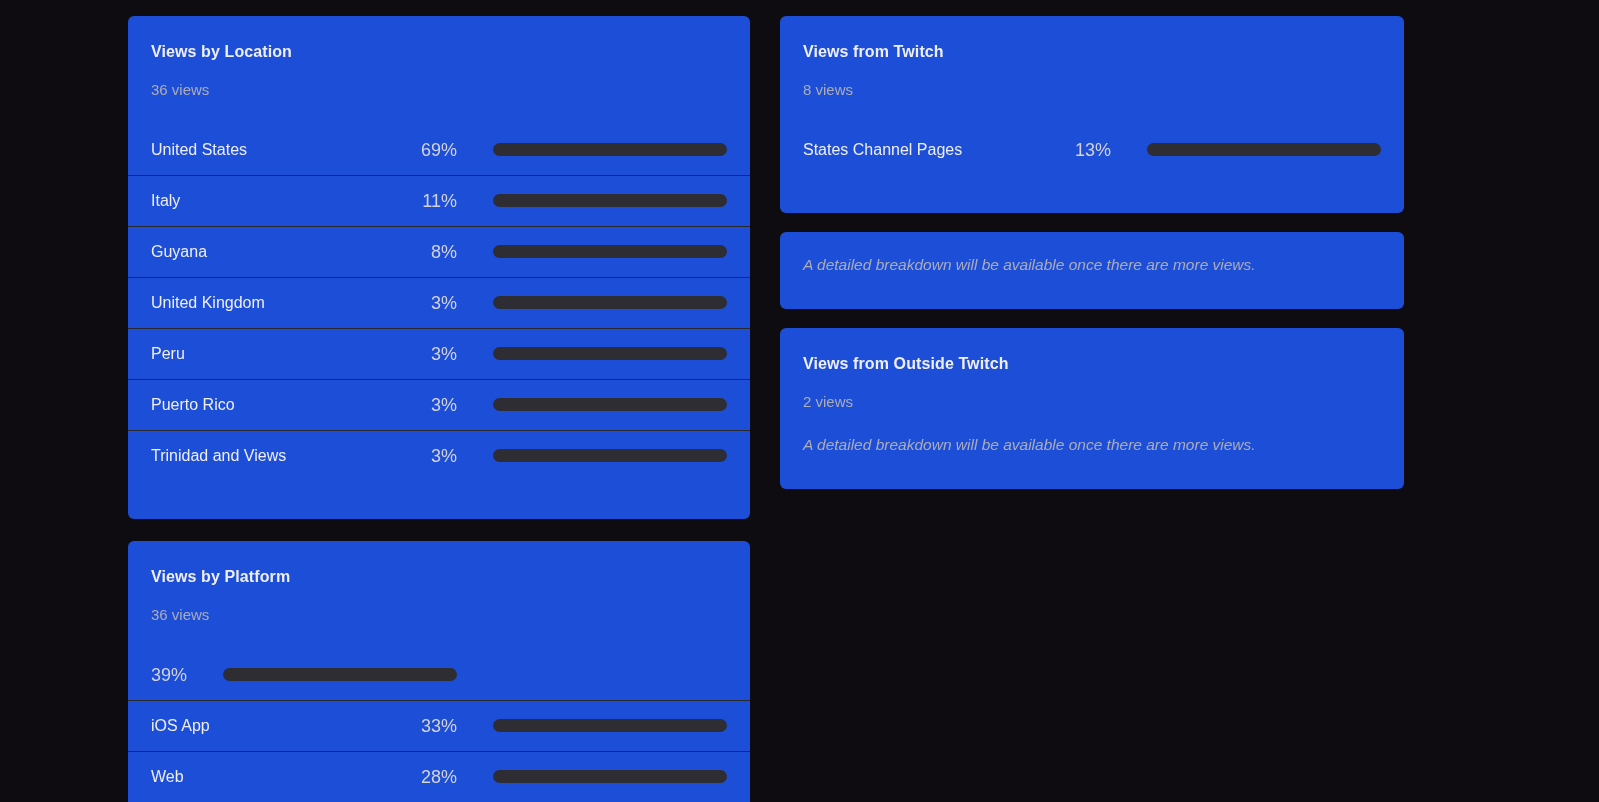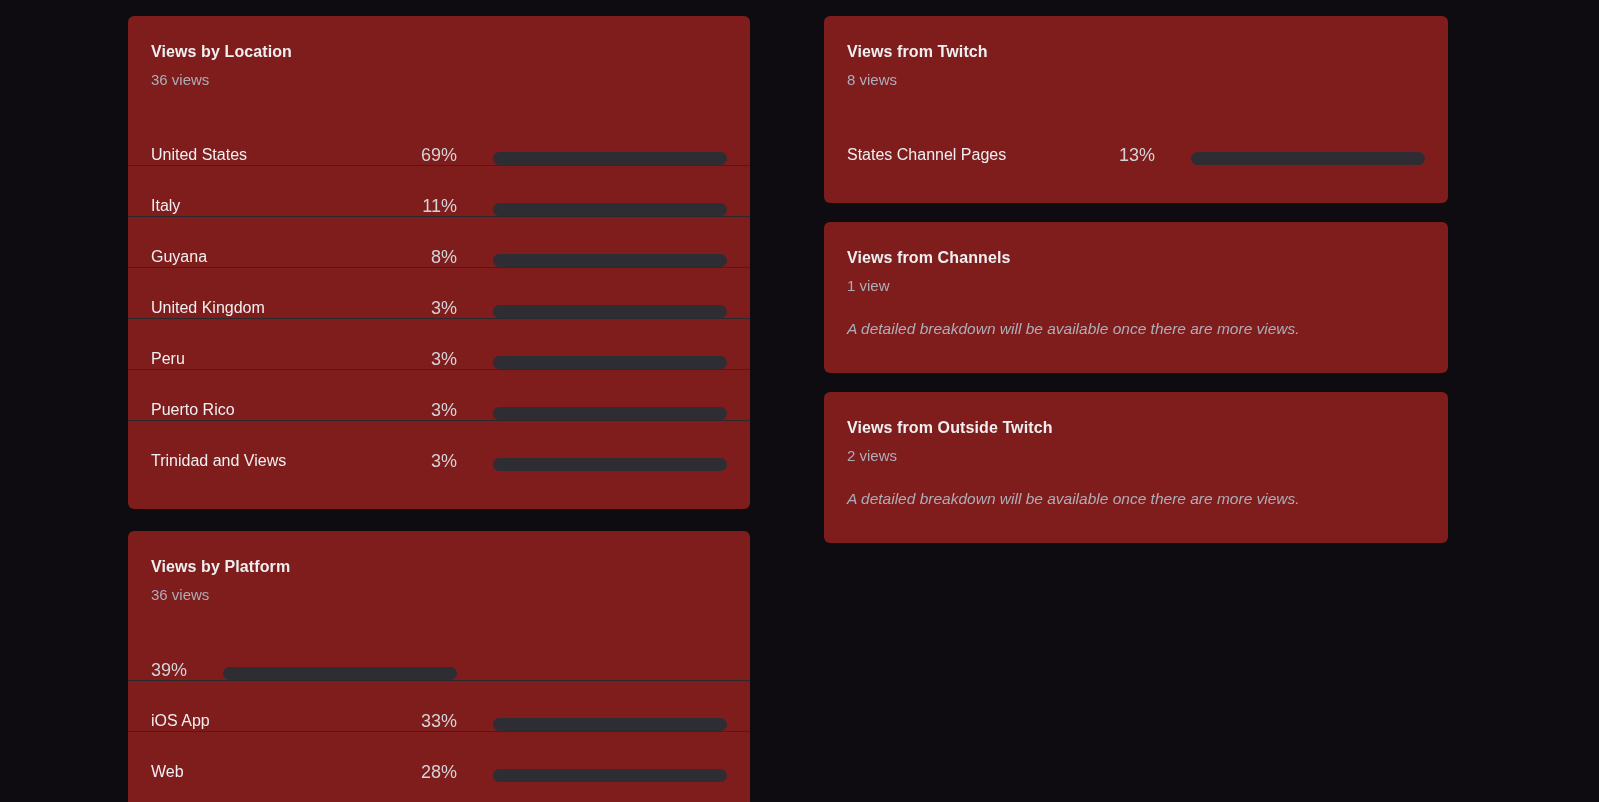--- a/index.html
+++ b/index.html
@@ -19,70 +19,70 @@
 
   
   .col-left {
     position: absolute;
     left: 128px;
     top: 16px;
     width: 622px;
   }
   .col-right {
     position: absolute;
-    left: 824px;
+    left: 780px;
     top: 16px;
     width: 624px;
   }
 
   
   .card {
-    background: #7f1d1d;
+    background: #1d4ed8;
     border-radius: 6px;
     overflow: hidden;
   }
   .card + .card { margin-top: 22px; }
   .col-right .card + .card { margin-top: 19px; }
 
   .card-head {
     padding: 26px 23px 0 23px;
   }
   .card-title {
     font-size: 16px;
     font-weight: bold;
     color: #efeff1;
     line-height: 20px;
     letter-spacing: 0.1px;
   }
   .card-sub {
     font-size: 15px;
     color: #adadb8;
     line-height: 21px;
-    margin-top: 7px;
+    margin-top: 17px;
   }
 
   
   .card-body-empty {
     padding: 22px 23px 34px 23px;
     font-style: italic;
   }
   .empty-msg {
     font-size: 15.5px;
     color: #adadb8;
     line-height: 21px;
   }
 
   
   .rows {
     margin-top: 24px;
     padding-bottom: 38px;
   }
   .row {
     display: flex;
-    align-items: flex-end;
+    align-items: center;
     height: 51px;
     position: relative;
     padding: 0 23px;
   }
   .row + .row::before {
     content: "";
     position: absolute;
     left: 0;
     right: 0;
     top: 0;
@@ -230,24 +230,20 @@
           <span class="row-label">States Channel Pages</span>
           <span class="row-pct">13%</span>
           <span class="bar-track" style="background: rgb(45, 45, 51);">
             <span class="bar-fill" style="width: 13%; background: rgb(164, 111, 251);"></span>
           </span>
         </div>
       </div>
     </div>
 
     <div class="card">
-      <div class="card-head">
-        <div class="card-title">Views from Channels</div>
-        <div class="card-sub">1 view</div>
-      </div>
       <div class="card-body-empty">
         <div class="empty-msg">A detailed breakdown will be available once there are more views.</div>
       </div>
     </div>
 
     <div class="card">
       <div class="card-head">
         <div class="card-title">Views from Outside Twitch</div>
         <div class="card-sub">2 views</div>
       </div>

